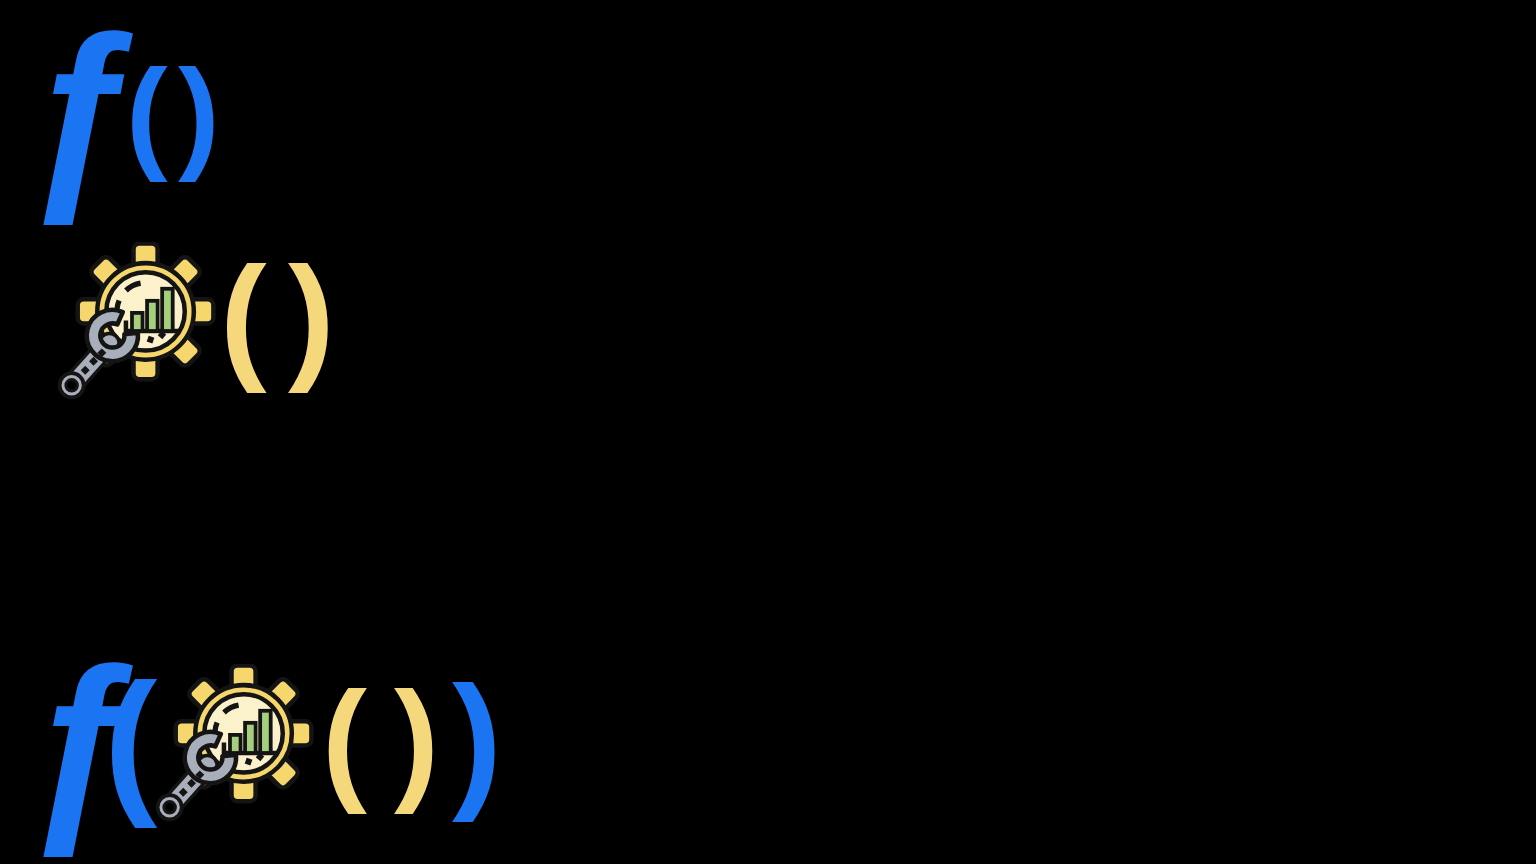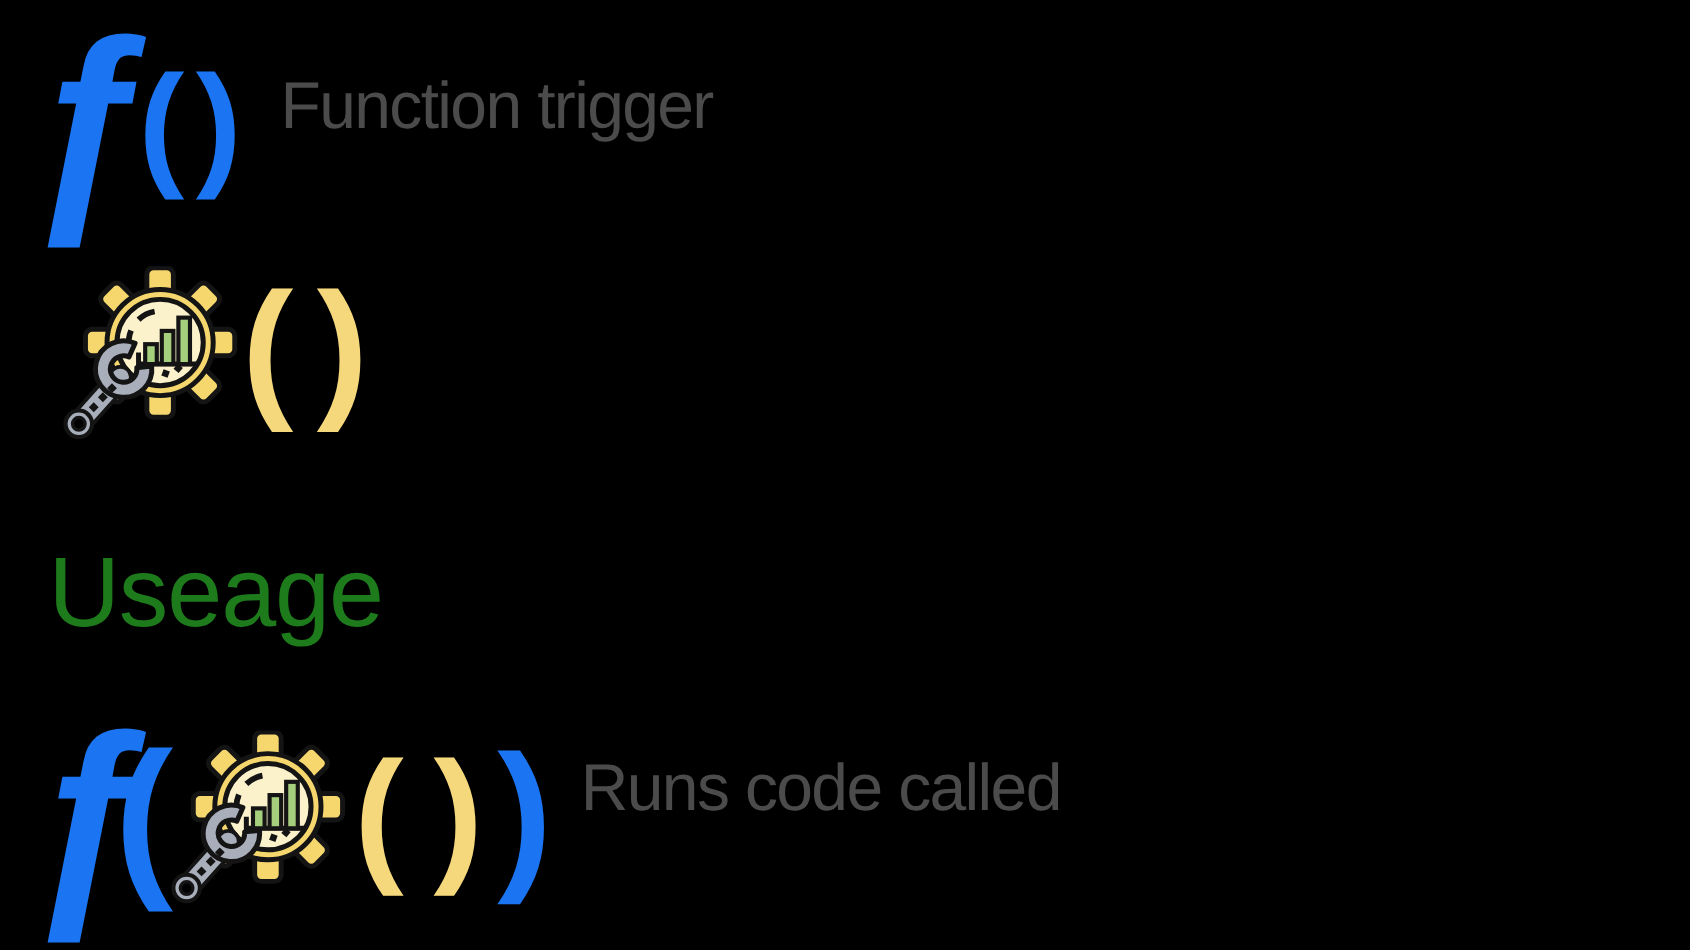--- a/index.html
+++ b/index.html
@@ -63,21 +63,20 @@
   .r4-label{left:528px;top:686px;}
 </style>
 </head>
 <body>
 
 <div class="canvas">
 
   <span class="glyph f-symbol r1-f">ƒ</span>
   <span class="glyph paren-blue r1-open">(</span>
   <span class="glyph paren-blue r1-close">)</span>
-  <span class="label r1-label">Function trigger</span>
 
   <svg class="icon r2-icon" viewBox="0 0 110 120">
     <g>
       <g fill="#f5d76e" stroke="#141414" stroke-width="3">
         <rect x="54" y="1" width="16" height="20" rx="4" transform="rotate(0 62 46)"></rect>
         <rect x="54" y="1" width="16" height="20" rx="4" transform="rotate(45 62 46)"></rect>
         <rect x="54" y="1" width="16" height="20" rx="4" transform="rotate(90 62 46)"></rect>
         <rect x="54" y="1" width="16" height="20" rx="4" transform="rotate(135 62 46)"></rect>
         <rect x="54" y="1" width="16" height="20" rx="4" transform="rotate(180 62 46)"></rect>
         <rect x="54" y="1" width="16" height="20" rx="4" transform="rotate(225 62 46)"></rect>
@@ -108,21 +107,20 @@
       <g fill="#141414">
         <rect x="-2.1" y="-2.1" width="4.2" height="4.2" transform="translate(22,85) rotate(45)"></rect>
         <rect x="-2.1" y="-2.1" width="4.2" height="4.2" transform="translate(27.5,79) rotate(45)"></rect>
         <rect x="-2.1" y="-2.1" width="4.2" height="4.2" transform="translate(33,73.5) rotate(45)"></rect>
       </g>
     </g>
   </svg>
   <span class="glyph paren-yellow r2-open">(</span>
   <span class="glyph paren-yellow r2-close">)</span>
 
-  <span class="heading r3-heading">Useage</span>
 
   <span class="glyph f-symbol r4-f">ƒ</span>
   <span class="glyph paren-blue r4-outer-open">(</span>
   <svg class="icon r4-icon" viewBox="0 0 110 120">
     <g>
       <g fill="#f5d76e" stroke="#141414" stroke-width="3">
         <rect x="54" y="1" width="16" height="20" rx="4" transform="rotate(0 62 46)"></rect>
         <rect x="54" y="1" width="16" height="20" rx="4" transform="rotate(45 62 46)"></rect>
         <rect x="54" y="1" width="16" height="20" rx="4" transform="rotate(90 62 46)"></rect>
         <rect x="54" y="1" width="16" height="20" rx="4" transform="rotate(135 62 46)"></rect>
@@ -155,15 +153,14 @@
       <g fill="#141414">
         <rect x="-2.1" y="-2.1" width="4.2" height="4.2" transform="translate(22,85) rotate(45)"></rect>
         <rect x="-2.1" y="-2.1" width="4.2" height="4.2" transform="translate(27.5,79) rotate(45)"></rect>
         <rect x="-2.1" y="-2.1" width="4.2" height="4.2" transform="translate(33,73.5) rotate(45)"></rect>
       </g>
     </g>
   </svg>
   <span class="glyph paren-yellow r4-inner-open">(</span>
   <span class="glyph paren-yellow r4-inner-close">)</span>
   <span class="glyph paren-blue r4-outer-close">)</span>
-  <span class="label r4-label">Runs code called</span>
 
 </div>
 
 </body></html>

